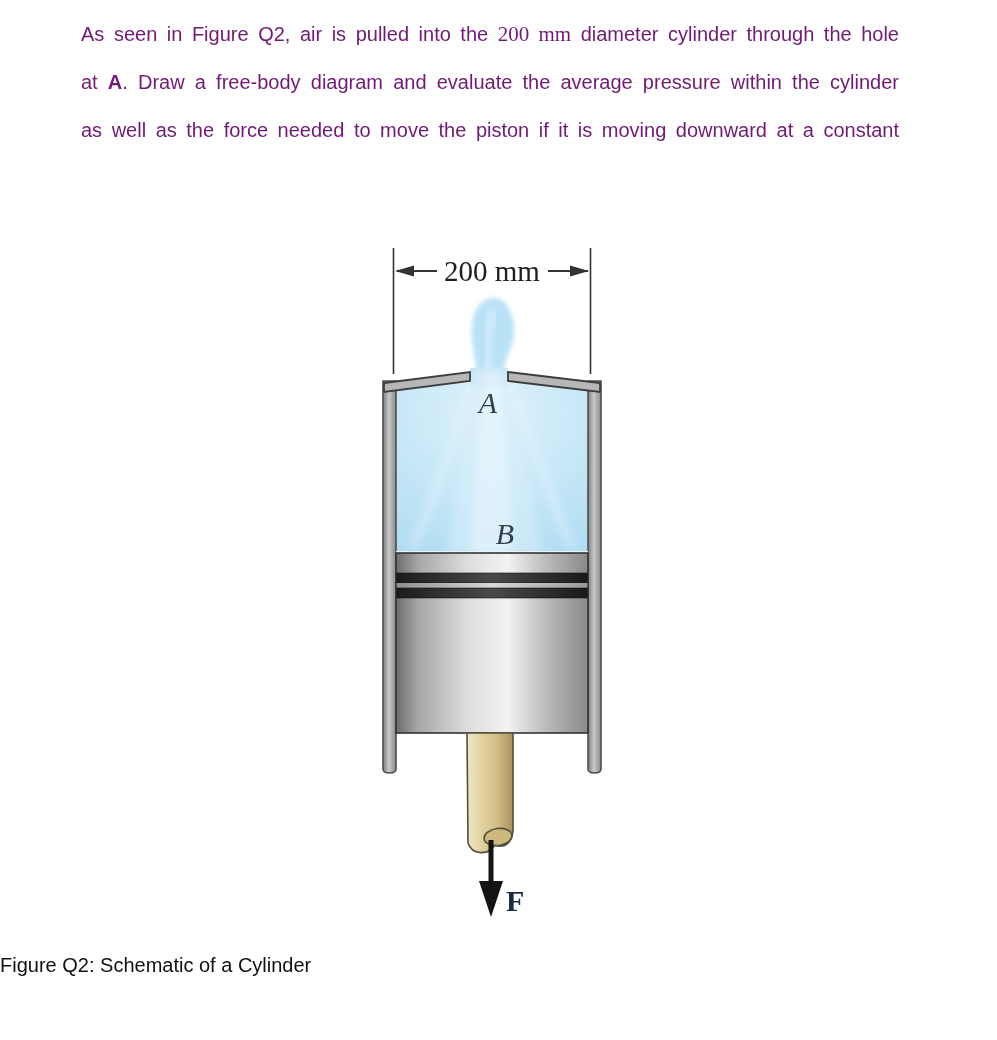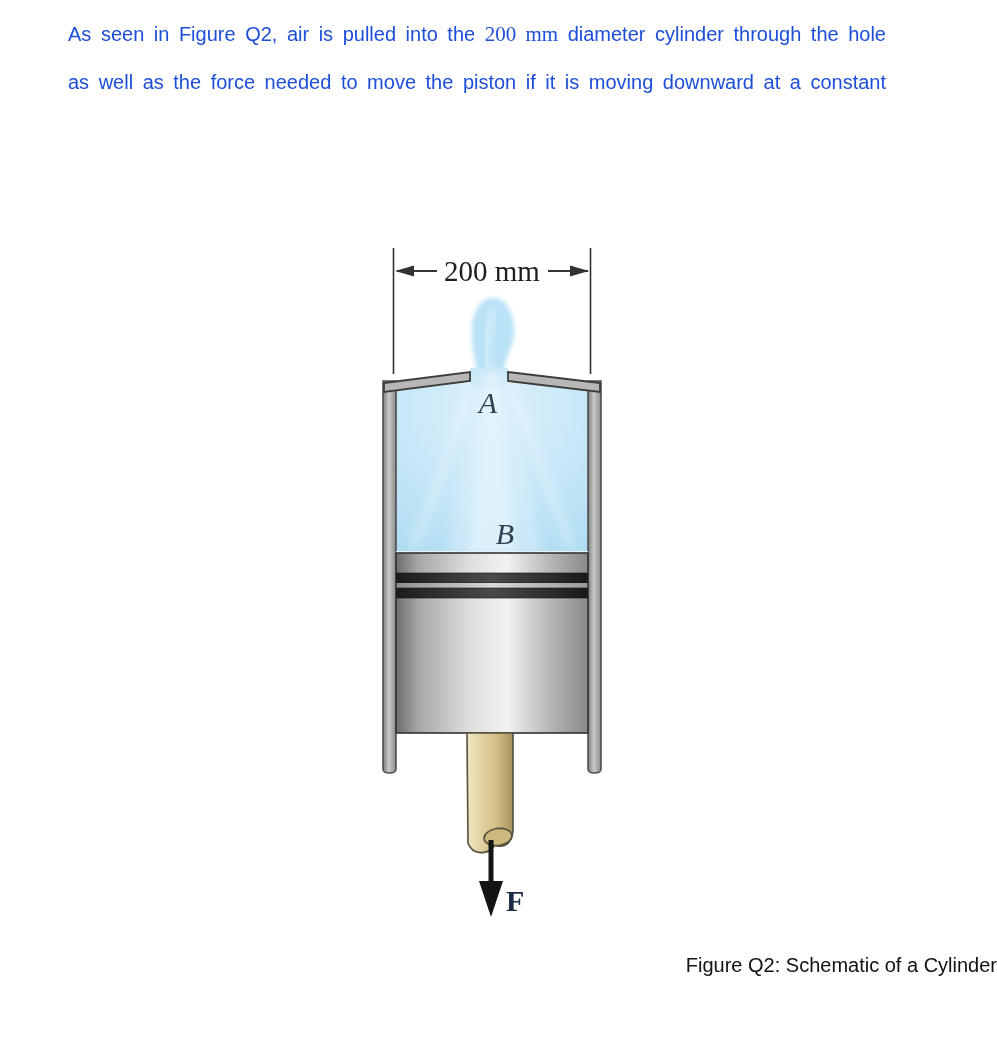--- a/index.html
+++ b/index.html
@@ -6,24 +6,24 @@
   body {
     width: 997px; height: 1040px;
     position: relative;
     background: #ffffff;
     font-family: "Liberation Sans", sans-serif;
     color: #1a1a1a;
     overflow: hidden;
   }
   .problem {
     position: absolute;
-    left: 68px; top: 10px;
+    left: 81px; top: 10px;
     width: 818px;
     font-size: 20px;
-    color: #1d4ed8;
+    color: #701a75;
   }
   .pline {
     height: 48px;
     line-height: 48px;
     white-space: nowrap;
   }
   .pline.just {
     white-space: normal;
     text-align: justify;
     text-align-last: justify;
@@ -34,30 +34,31 @@
   sup.small { font-size: 13px; font-family: "Liberation Serif", serif; }
   .fig-wrap {
     position: absolute;
     left: 300px; top: 240px;
     width: 400px; height: 700px;
   }
   .caption {
     position: absolute;
     left: 0; top: 954px;
     width: 997px;
-    text-align: right;
+    text-align: left;
     font-size: 20px;
     color: #111111;
   }
 </style>
 </head>
 <body>
 
 <div class="problem">
   <div class="pline just"><span>As seen in Figure Q2, air is pulled into the </span><span class="serif">200 mm</span><span> diameter cylinder through the hole</span></div>
+  <div class="pline just"><span>at </span><span class="bold">A</span><span>. Draw a free-body diagram and evaluate the average pressure within the cylinder</span></div>
   <div class="pline just"><span>as well as the force needed to move the piston if it is moving downward at a constant</span></div>
 </div>
 
 <div class="fig-wrap">
 <svg width="400" height="700" viewBox="300 240 400 700" xmlns="http://www.w3.org/2000/svg">
   <defs>
     <linearGradient id="metalH" x1="0" y1="0" x2="1" y2="0">
       <stop offset="0" stop-color="#6d6d6d"></stop>
       <stop offset="0.12" stop-color="#a8a8a8"></stop>
       <stop offset="0.38" stop-color="#dedede"></stop>

